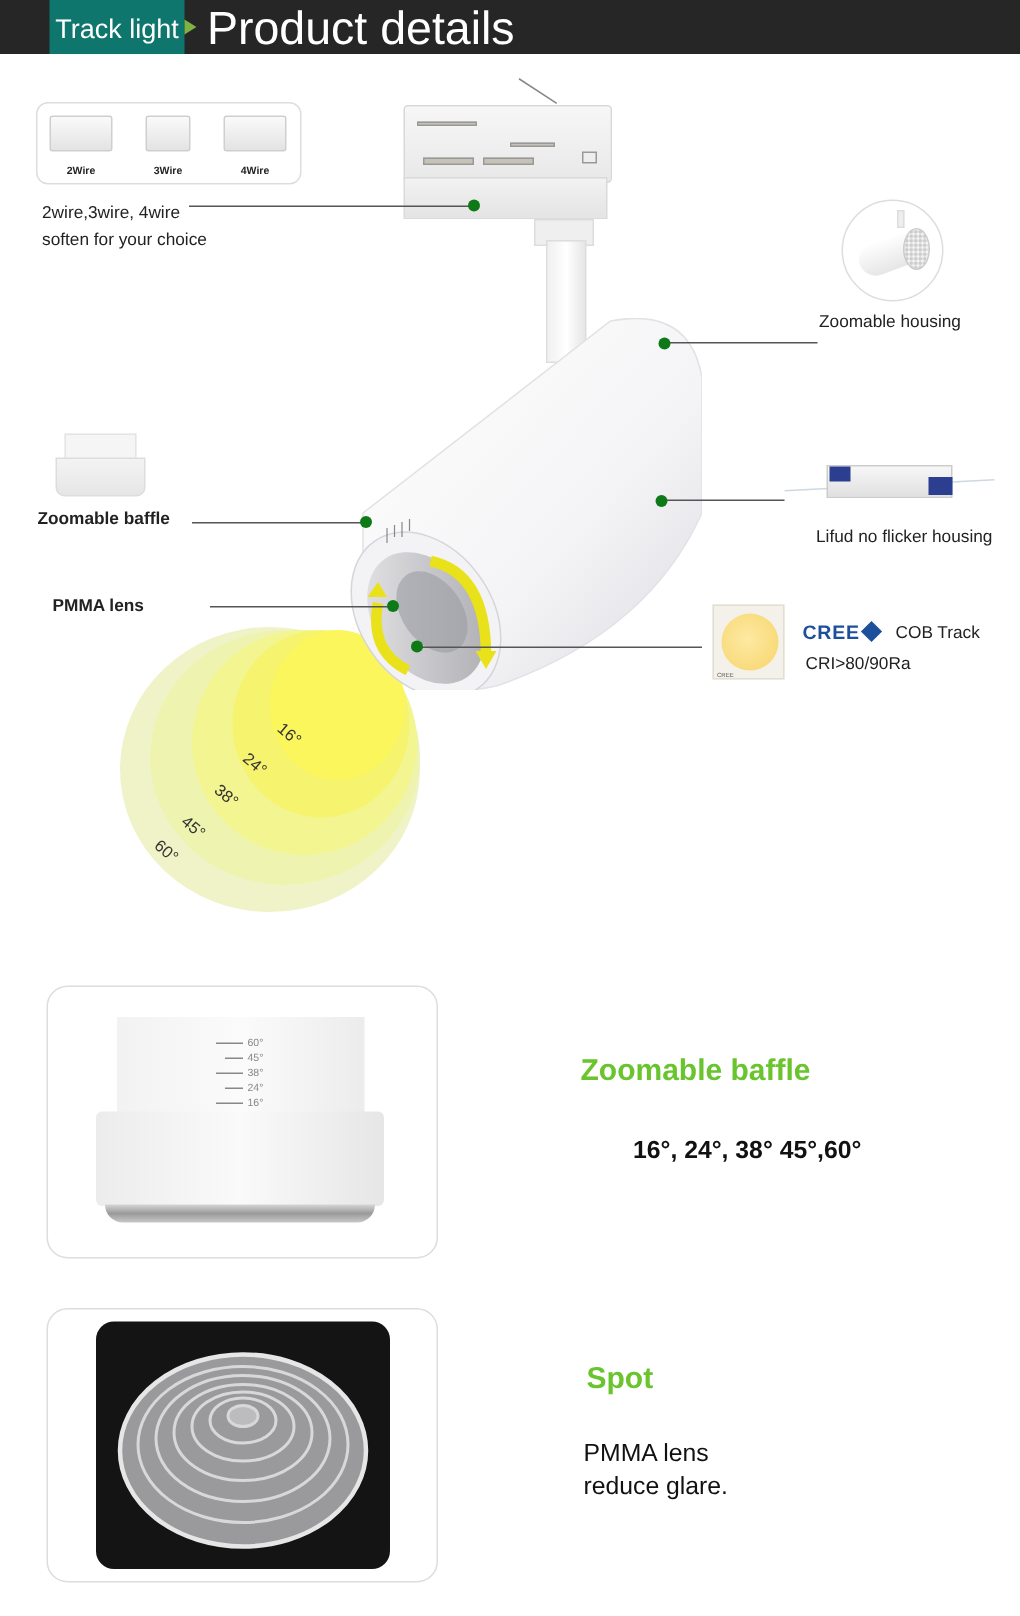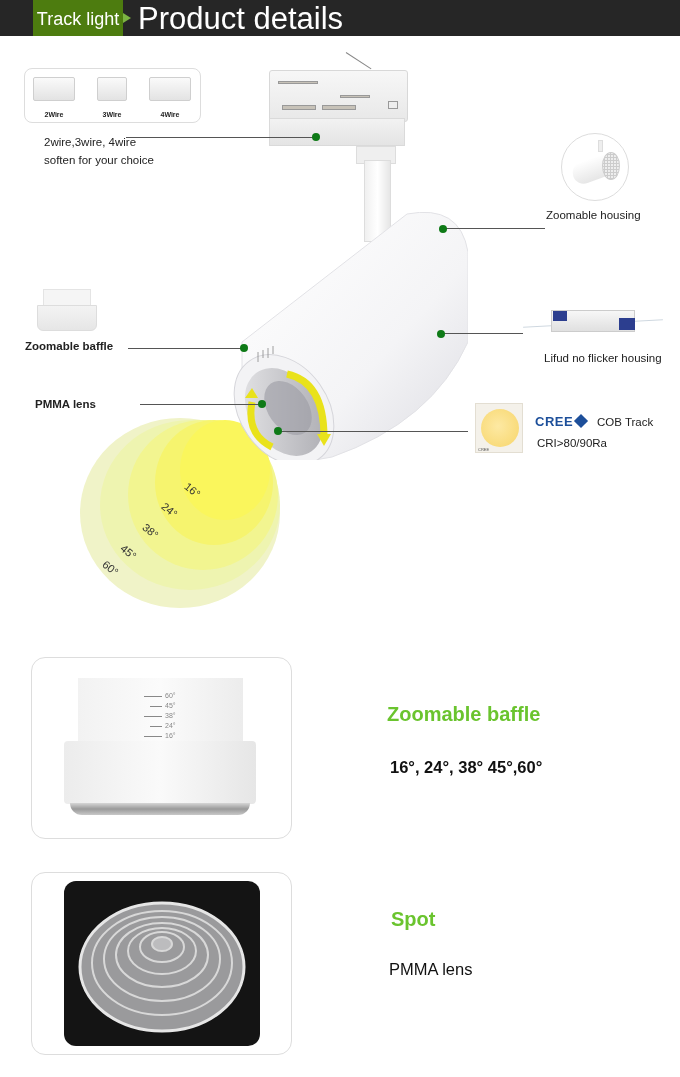--- a/index.html
+++ b/index.html
@@ -1,32 +1,32 @@
 <!DOCTYPE html>
 <html><head>
 <meta charset="utf-8">
 <style>
   * { box-sizing: border-box; margin: 0; padding: 0; }
   html, body { width: 680px; height: 1077px; background: #ffffff; overflow: hidden; }
   body { position: relative; font-family: "Liberation Sans", sans-serif; color: #111; }
 
   
   .header { position: absolute; left: 0; top: 0; width: 680px; height: 36px; background: #262626; }
-  .header .tag { position: absolute; left: 33px; top: 0; width: 90px; height: 36px; background: #4d7c0f; color: #fff; font-size: 18px; line-height: 38px; text-align: center; }
+  .header .tag { position: absolute; left: 33px; top: 0; width: 90px; height: 36px; background: #0f766e; color: #fff; font-size: 18px; line-height: 38px; text-align: center; }
   .header .arrow { position: absolute; left: 123px; top: 13px; width: 0; height: 0; border-top: 5px solid transparent; border-bottom: 5px solid transparent; border-left: 8px solid #7cb342; }
   .header .title { position: absolute; left: 138px; top: 0; color: #fff; font-size: 31px; line-height: 38px; }
   .lead { position: absolute; height: 1px; background: #555; }
   .dot { position: absolute; width: 8px; height: 8px; border-radius: 50%; background: #0e7a17; }
 
   
   .adaptor-box { position: absolute; left: 24px; top: 68px; width: 177px; height: 55px; border: 1px solid #ddd; border-radius: 8px; background: #fff; }
   .adaptor-item { position: absolute; top: 6px; width: 50px; height: 46px; }
   .adaptor-item .shape { position: absolute; left: 4px; top: 2px; width: 42px; height: 24px; background: linear-gradient(#fafafa,#e3e3e3); border: 1px solid #cfcfcf; border-radius: 2px; }
   .adaptor-item .lbl { position: absolute; left: 0; top: 36px; width: 50px; text-align: center; font-size: 7px; font-weight: bold; color: #222; }
-  .adaptor-text { position: absolute; left: 28px; top: 133px; font-size: 11.5px; line-height: 18px; color: #222; margin-left: 16px; }
+  .adaptor-text { position: absolute; left: 28px; top: 133px; font-size: 11.5px; line-height: 18px; color: #222; }
 
   
   .track-adapter { position: absolute; left: 269px; top: 70px; width: 139px; height: 52px; background: linear-gradient(#f7f7f7,#e8e8e8); border: 1px solid #d8d8d8; border-radius: 3px; }
   .track-adapter-low { position: absolute; left: 269px; top: 118px; width: 136px; height: 28px; background: linear-gradient(#f2f2f2,#e4e4e4); border: 1px solid #dadada; }
   .slot { position: absolute; height: 5px; background: #c7c2b8; border: 1px solid #999; }
   .wire { position: absolute; left: 346px; top: 52px; width: 30px; height: 1px; background: #888; transform: rotate(33deg); transform-origin: left; }
   .stem { position: absolute; left: 364px; top: 160px; width: 27px; height: 82px; background: linear-gradient(90deg,#f0f0f0,#fff,#e6e6e6); border: 1px solid #ddd; }
   .stem-base { position: absolute; left: 356px; top: 146px; width: 40px; height: 18px; background: #efefef; border: 1px solid #ddd; }
 
   .body-tube { position: absolute; left: 232px; top: 212px; width: 236px; height: 248px; }
@@ -46,21 +46,21 @@
   .baffle-thumb { position: absolute; left: 37px; top: 289px; width: 60px; height: 45px; }
   .cob { position: absolute; left: 475px; top: 403px; width: 48px; height: 50px; background: #f4f1ea; border: 1px solid #e3ded2; }
   .cob .led { position: absolute; left: 5px; top: 5px; width: 38px; height: 38px; border-radius: 50%; background: radial-gradient(circle at 45% 45%, #fde9a3, #f7d56a); }
 
   .cree-logo { position: absolute; left: 535px; top: 414px; font-size: 13px; font-weight: bold; color: #1d4f9a; letter-spacing: 0.5px; }
   .cree-diamond { position: absolute; left: 576px; top: 416px; width: 10px; height: 10px; background: #1d4f9a; transform: rotate(45deg); }
 
   
   .card { position: absolute; border: 1px solid #ddd; border-radius: 14px; background: #fff; }
   .section-title { position: absolute; font-size: 20px; font-weight: bold; color: #6ac42e; }
-  .section-text { position: absolute; font-size: 16.5px; font-weight: bold; color: #111; line-height: 28px; }
+  .section-text { position: absolute; font-size: 16.5px; font-weight: bold; color: #111; line-height: 28px; margin-left: 32px; }
   .lens-text { position: absolute; font-size: 16.5px; color: #111; line-height: 22px; }
 
   .scale-row { position: absolute; font-size: 7px; color: #888; height: 8px; }
   .scale-row .tick { display: inline-block; vertical-align: middle; height: 1px; background: #888; margin-right: 3px; }
 </style>
 </head>
 <body>
 
 <div class="header">
   <div class="tag">Track light</div>
@@ -218,13 +218,14 @@
         <ellipse cx="98" cy="70" rx="34" ry="23" stroke-width="2"></ellipse>
         <ellipse cx="98" cy="66" rx="22" ry="15" stroke-width="2"></ellipse>
         <ellipse cx="98" cy="63" rx="10" ry="7" stroke-width="2" fill="#bcbcbe"></ellipse>
       </g>
     </svg>
   </div>
 </div>
 <div class="section-title" style="left:391px;top:908px">Spot</div>
 <div class="lens-text" style="left:389px;top:958px">
   <div>PMMA lens</div>
+  <div>reduce glare.</div>
 </div>
 
 </body></html>

